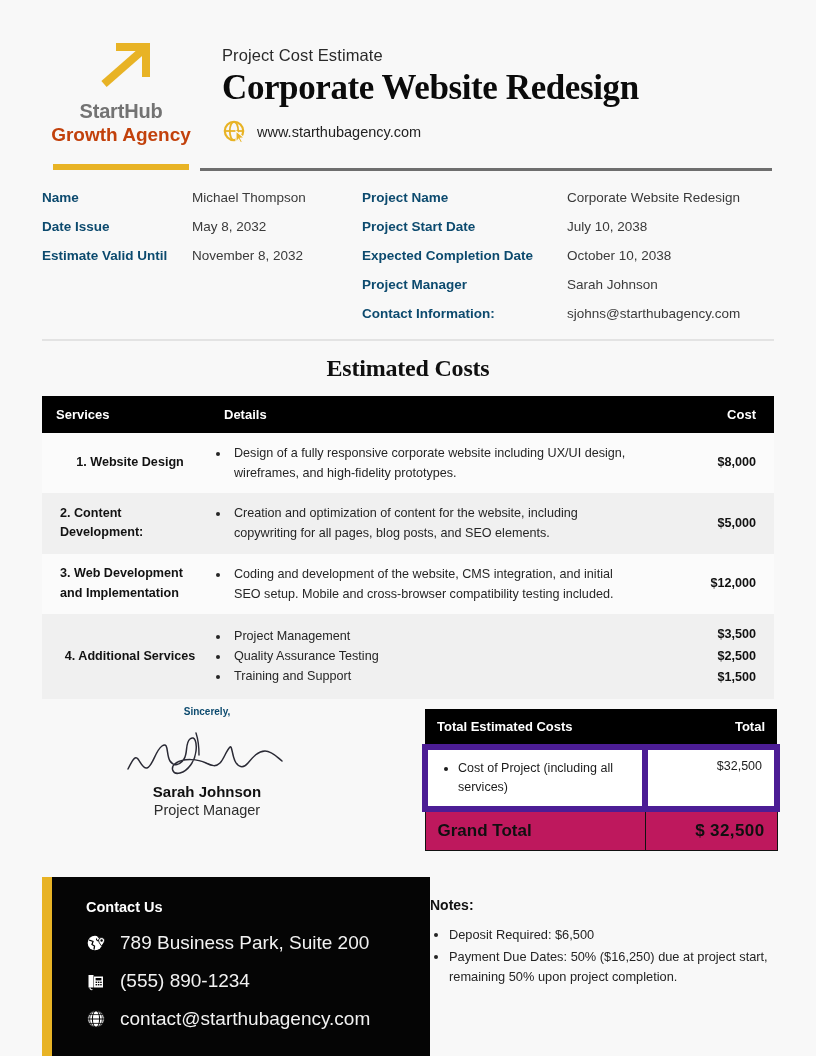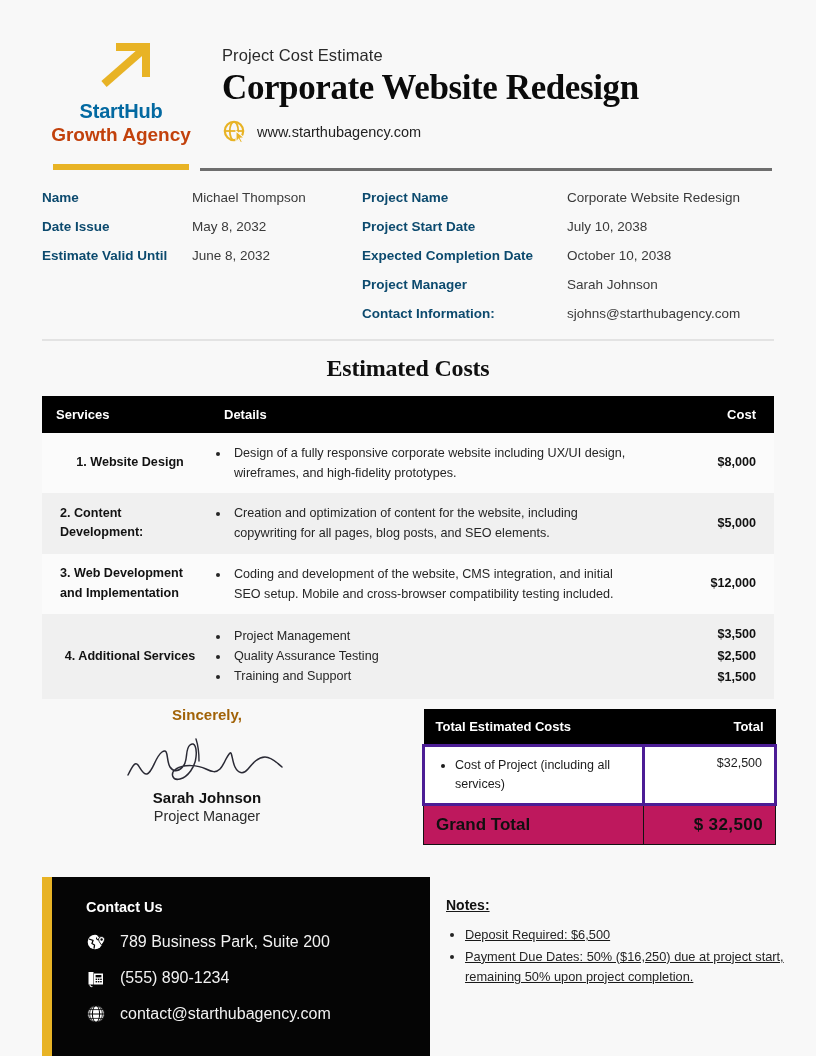--- a/index.html
+++ b/index.html
@@ -39,21 +39,21 @@
   }
   .logo-arrow {
     width: 74px;
     height: 52px;
     margin: 0 auto 8px auto;
     display: block;
   }
   .logo-name {
     font-size: 20px;
     font-weight: bold;
-    color: #0369a1;
+    color: #737373;
     letter-spacing: -0.2px;
     line-height: 1.15;
   }
   .logo-sub {
     font-size: 19px;
     font-weight: bold;
     color: #c2410c;
     line-height: 1.2;
     margin-top: 1px;
   }
@@ -206,23 +206,23 @@
 
   
   .sig-block {
     position: absolute;
     left: 42px;
     top: 706px;
     width: 330px;
     text-align: center;
   }
   .sig-sincerely {
-    font-size: 15px;
-    font-weight: bold;
-    color: #a16207;
+    font-size: 10px;
+    font-weight: bold;
+    color: #0c4a6e;
     margin-bottom: 4px;
   }
   .sig-img { display: block; margin: 0 auto; }
   .sig-name {
     font-size: 15px;
     font-weight: bold;
     color: #111;
     margin-top: 2px;
   }
   .sig-role {
@@ -244,21 +244,21 @@
     background: #000;
     color: #fff;
     font-size: 13px;
     font-weight: bold;
     padding: 10px 12px;
     text-align: left;
   }
   .totals th.t-right { text-align: right; }
   .totals td {
     background: #fff;
-    border: 3px solid #4c1d95;
+    border: 6px solid #4c1d95;
     font-size: 12.5px;
     color: #1c1c1c;
     padding: 9px 12px;
     vertical-align: top;
   }
   .totals .t-amount { text-align: right; white-space: nowrap; }
   .tot-list { margin: 0; padding-left: 18px; line-height: 1.5; }
   .grand td {
     background: #be185d;
     font-weight: bold;
@@ -290,31 +290,30 @@
     margin-bottom: 17px;
   }
   .contact-row {
     display: flex;
     align-items: center;
     gap: 14px;
     margin-bottom: 16px;
   }
   .contact-text {
     color: #f2f2f2;
-    font-size: 16px;
+    font-size: 19px;
   }
   .c-icon { width: 20px; height: 20px; flex: 0 0 20px; display: block; }
 
   
   .notes {
     position: absolute;
-    left: 446px;
+    left: 430px;
     top: 897px;
     width: 352px;
-    text-decoration: underline;
   }
   .notes-title {
     font-size: 14px;
     font-weight: bold;
     color: #111;
     margin-bottom: 12px;
   }
   .notes-list {
     margin: 0;
     padding-left: 19px;
@@ -362,21 +361,21 @@
       <div class="info-row">
         <span class="info-label">Name</span>
         <span class="info-value">Michael Thompson</span>
       </div>
       <div class="info-row">
         <span class="info-label">Date Issue</span>
         <span class="info-value">May 8, 2032</span>
       </div>
       <div class="info-row">
         <span class="info-label">Estimate Valid Until</span>
-        <span class="info-value">June 8, 2032</span>
+        <span class="info-value">November 8, 2032</span>
       </div>
     </div>
 
     <div class="info-col-right">
       <div class="info-row">
         <span class="info-label">Project Name</span>
         <span class="info-value">Corporate Website Redesign</span>
       </div>
       <div class="info-row">
         <span class="info-label">Project Start Date</span>

